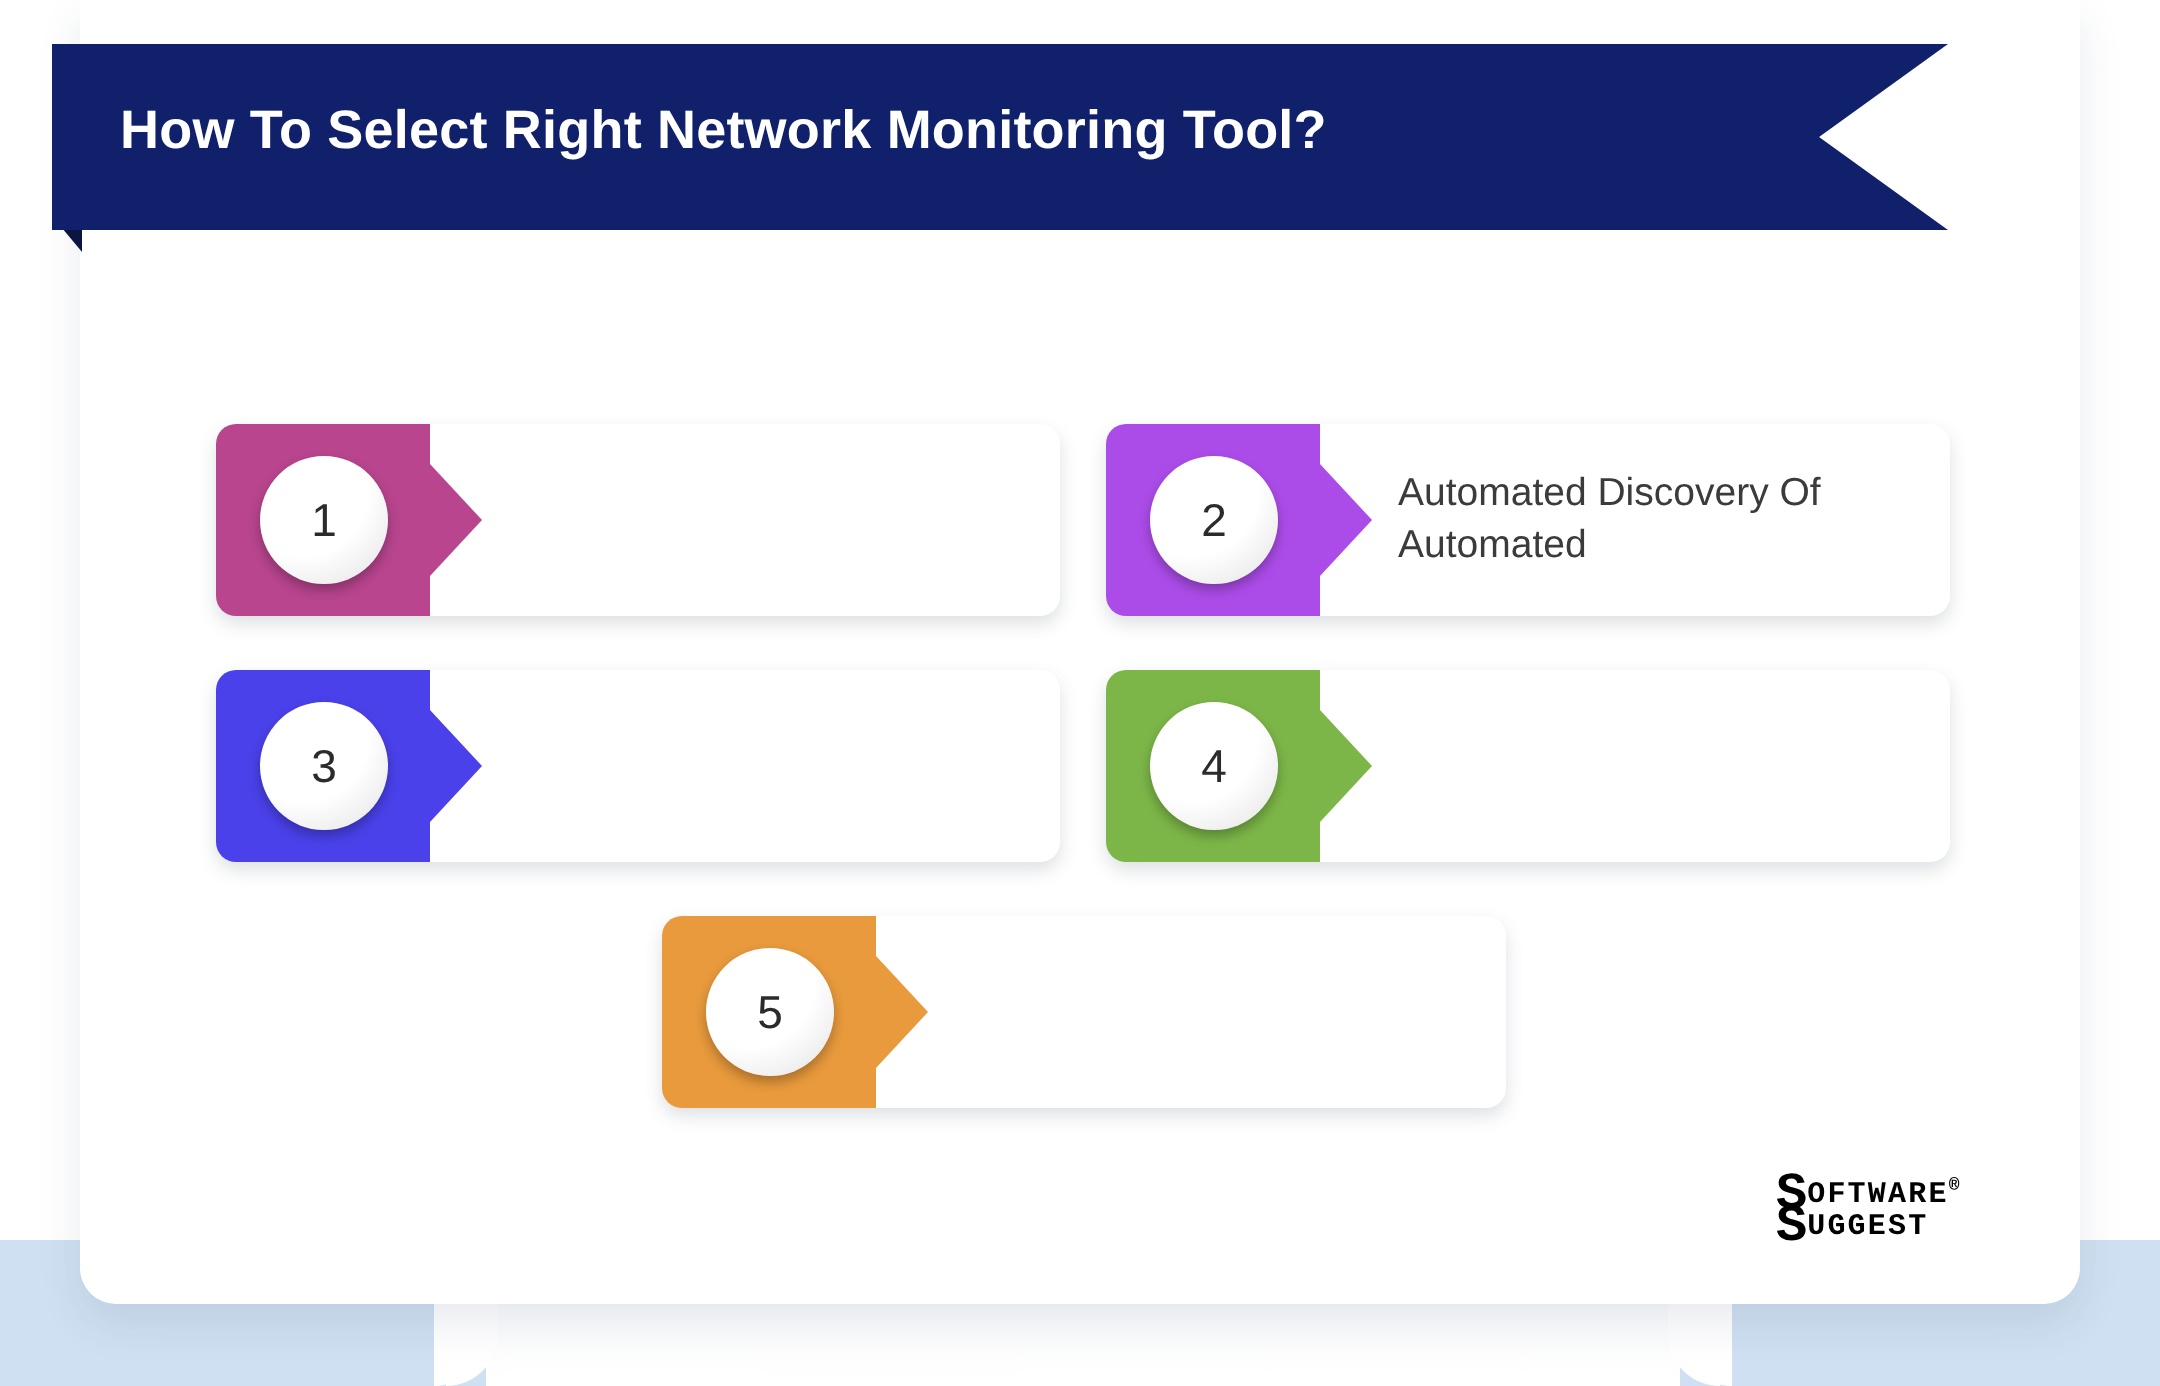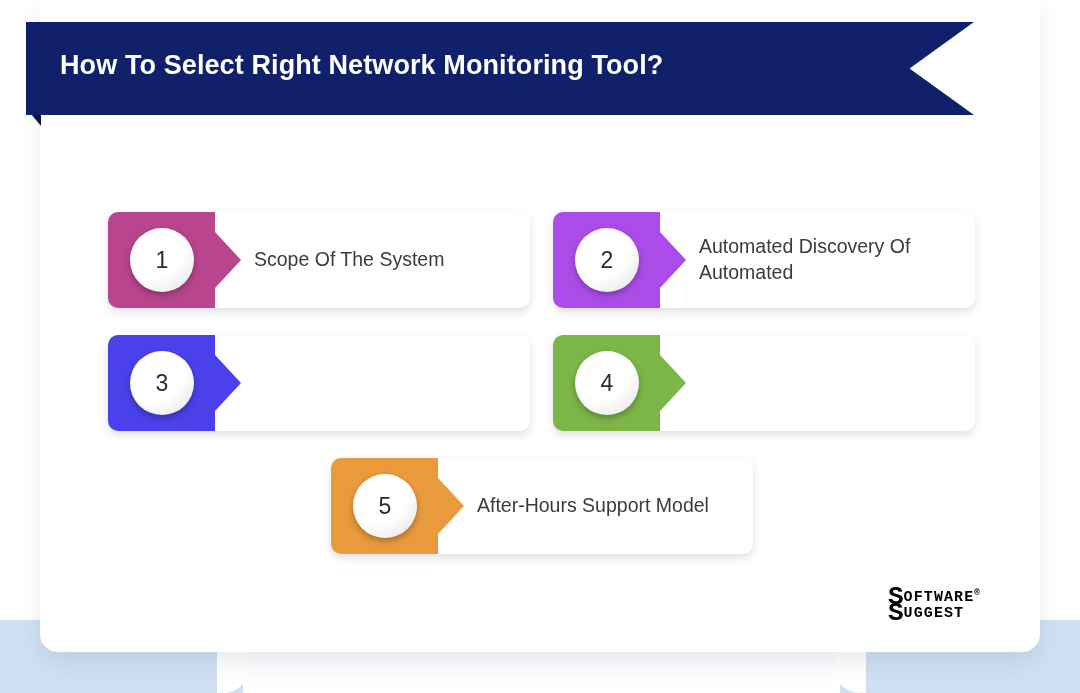--- a/index.html
+++ b/index.html
@@ -207,21 +207,20 @@
   <div class="ribbon-fold"></div>
   <div class="ribbon"></div>
   <div class="ribbon-title">How To Select Right Network Monitoring Tool?</div>
 
   <div class="card" style="left:108px; top:212px; width:422px; height:96px;">
     <div class="badge" style="background:#b8458e;"></div>
     <div class="badge-arrow" style="color:#b8458e;"></div>
     <div class="circle">
       <span class="circle-num">1</span>
     </div>
-    <div class="card-text">Scope Of The System</div>
   </div>
 
   <div class="card" style="left:553px; top:212px; width:422px; height:96px;">
     <div class="badge" style="background:#ac4ce8;"></div>
     <div class="badge-arrow" style="color:#ac4ce8;"></div>
     <div class="circle">
       <span class="circle-num">2</span>
     </div>
     <div class="card-text">Automated Discovery Of Automated</div>
   </div>
@@ -241,21 +240,20 @@
       <span class="circle-num">4</span>
     </div>
   </div>
 
   <div class="card" style="left:331px; top:458px; width:422px; height:96px;">
     <div class="badge" style="background:#e89a3c;"></div>
     <div class="badge-arrow" style="color:#e89a3c;"></div>
     <div class="circle">
       <span class="circle-num">5</span>
     </div>
-    <div class="card-text">After-Hours Support Model</div>
   </div>
 
   <div class="logo">
     <div class="logo-l1"><span class="logo-cap">S</span><span>OFTWARE</span><span class="logo-reg">®</span></div>
     <div class="logo-l2"><span class="logo-cap">S</span><span>UGGEST</span></div>
   </div>
 
 </div>
 
 </body></html>

